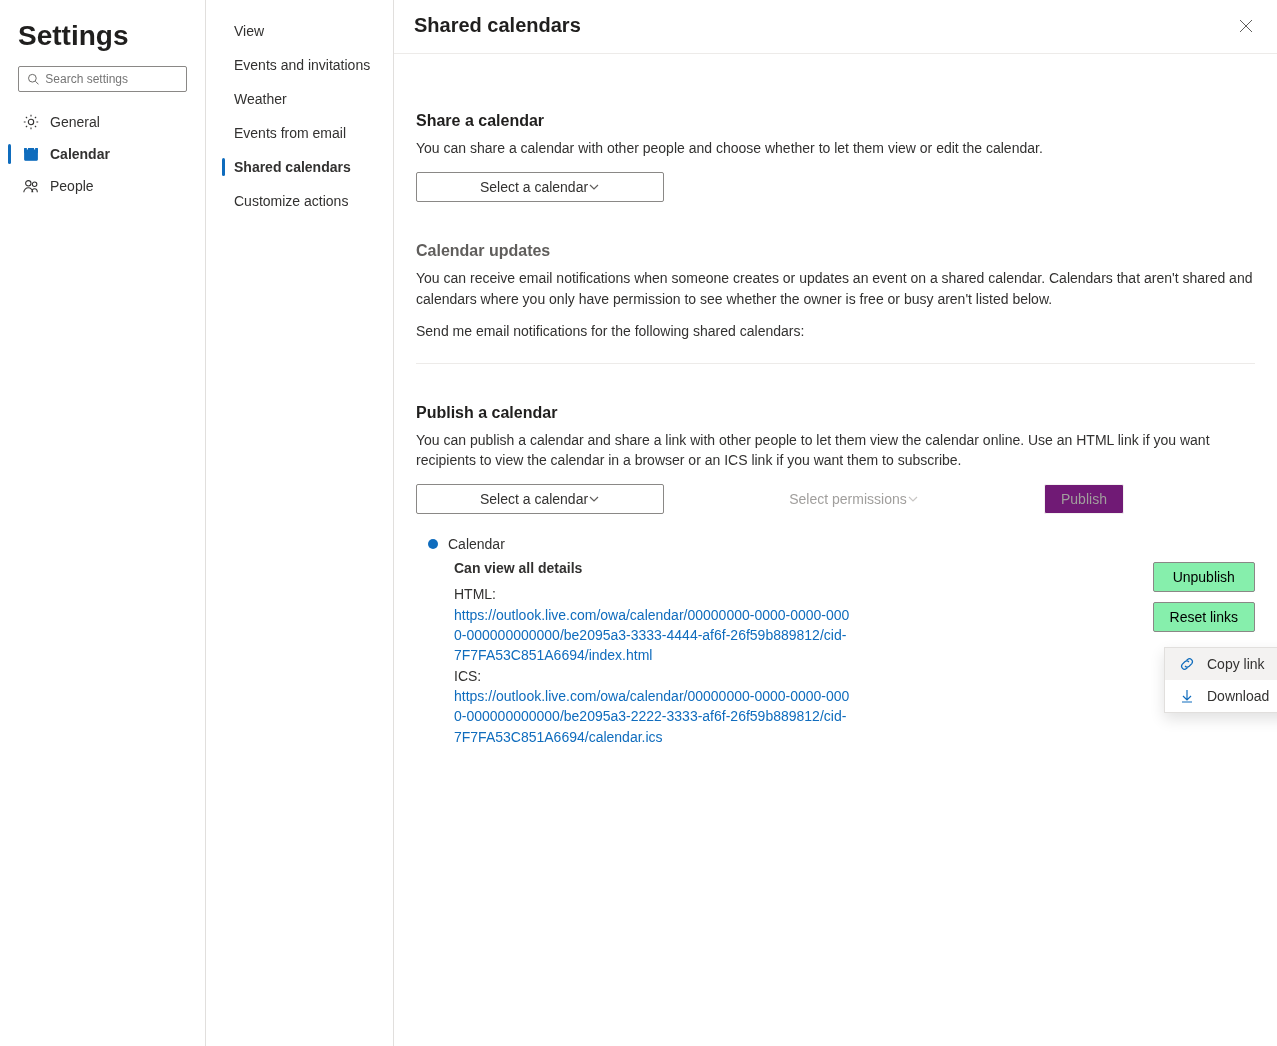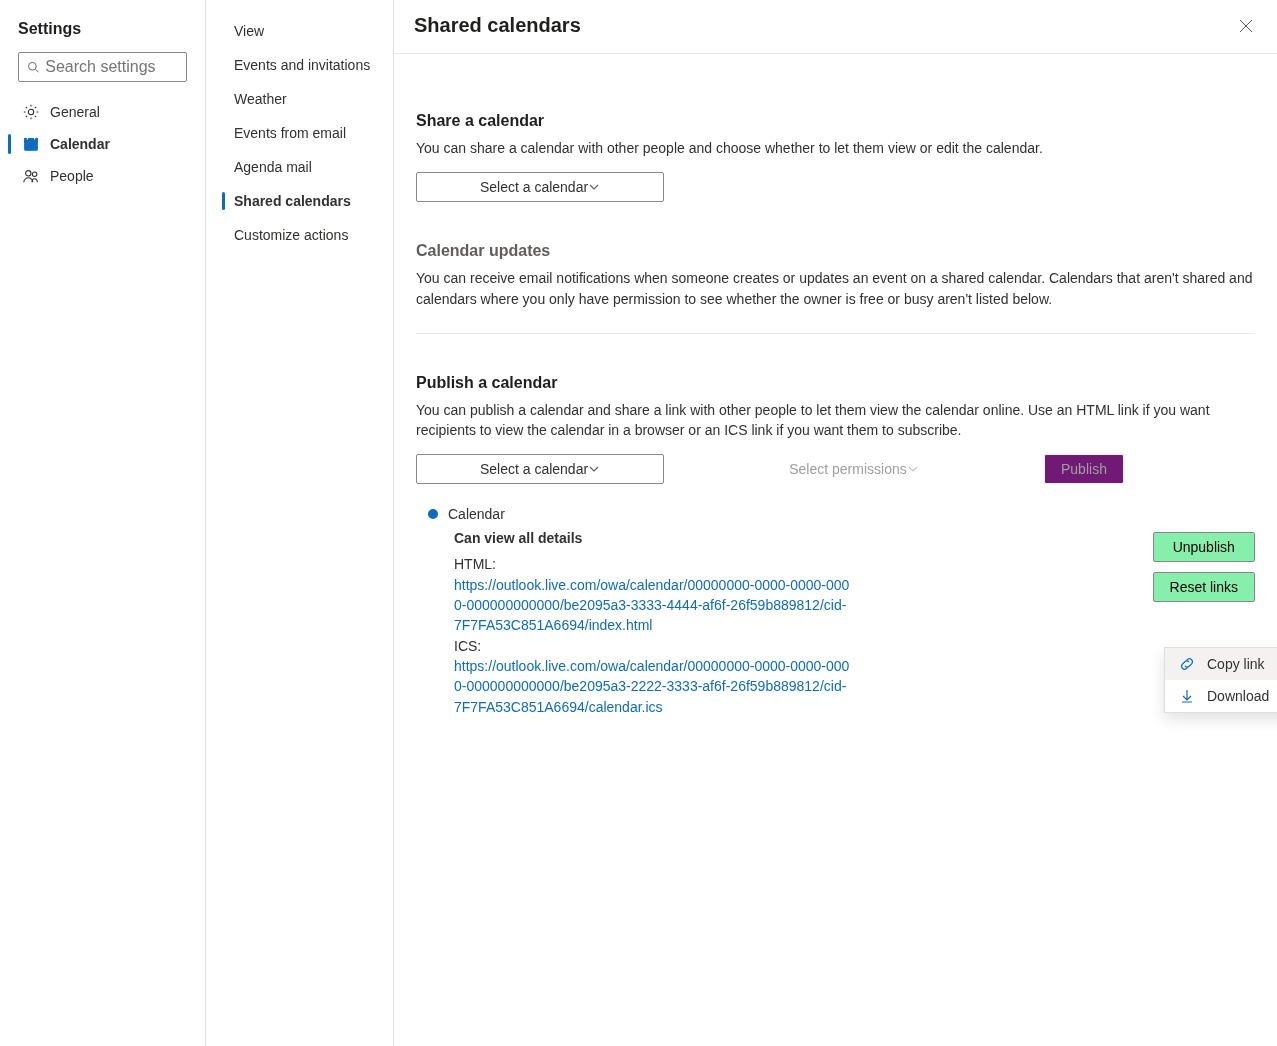--- a/index.html
+++ b/index.html
@@ -14,41 +14,41 @@
     overflow: hidden;
   }
 
   
   .col1 {
     width: 206px;
     border-right: 1px solid #e1dfdd;
     padding: 14px 0;
   }
   .settings-title {
-    font-size: 16px;
+    font-size: 28px;
     font-weight: 600;
     padding: 6px 18px 14px;
     color: #201f1e;
   }
   .search-box {
     margin: 0 18px 14px;
     display: flex;
     align-items: center;
     border: 1px solid #8a8886;
     border-radius: 2px;
     padding: 5px 8px;
     color: #605e5c;
     background: #fff;
   }
   .search-box svg { width: 14px; height: 14px; margin-right: 6px; }
   .search-box input {
     border: none;
     outline: none;
     width: 100%;
-    font-size: 16px;
+    font-size: 12px;
     color: #8b5cf6;
   }
   .nav-item {
     display: flex;
     align-items: center;
     padding: 7px 18px 7px 22px;
     cursor: pointer;
     position: relative;
     gap: 10px;
   }
@@ -217,21 +217,20 @@
     </svg>
     <span>People</span>
   </div>
 </div>
 
 <div class="col2">
   <div class="subnav-item">View</div>
   <div class="subnav-item">Events and invitations</div>
   <div class="subnav-item">Weather</div>
   <div class="subnav-item">Events from email</div>
-  <div class="subnav-item">Agenda mail</div>
   <div class="subnav-item selected">Shared calendars</div>
   <div class="subnav-item">Customize actions</div>
 </div>
 
 <div class="col3">
   <div class="content-header">
     <div class="content-title">Shared calendars</div>
     <div class="close-btn">
       <svg viewBox="0 0 14 14" stroke="currentColor" stroke-width="1">
         <line x1="1" y1="1" x2="13" y2="13"></line>
@@ -249,20 +248,21 @@
         <span>Select a calendar</span>
         <svg class="chev" width="12" height="12" viewBox="0 0 12 12" fill="none" stroke="currentColor" stroke-width="1.2">
             <path d="M2 4l4 4 4-4"></path>
           </svg>
       </div>
     </div>
 
     <div class="section">
       <div class="section-title muted">Calendar updates</div>
       <div class="section-desc">You can receive email notifications when someone creates or updates an event on a shared calendar. Calendars that aren't shared and calendars where you only have permission to see whether the owner is free or busy aren't listed below.</div>
+      <div class="section-sub">Send me email notifications for the following shared calendars:</div>
     </div>
 
     <hr class="divider">
 
     <div class="section">
       <div class="section-title">Publish a calendar</div>
       <div class="section-desc">You can publish a calendar and share a link with other people to let them view the calendar online. Use an HTML link if you want recipients to view the calendar in a browser or an ICS link if you want them to subscribe.</div>
 
       <div class="publish-row">
         <div class="dropdown">

